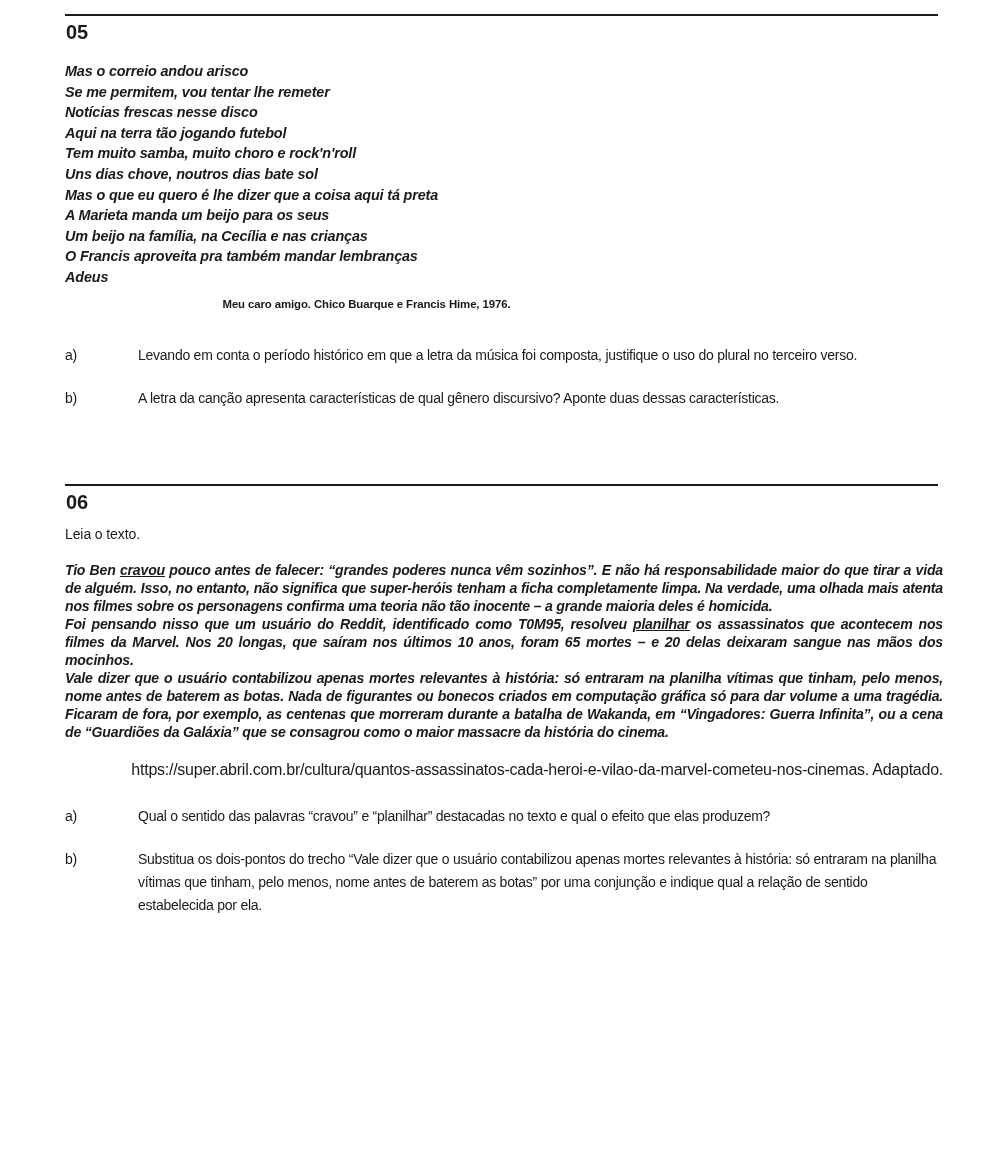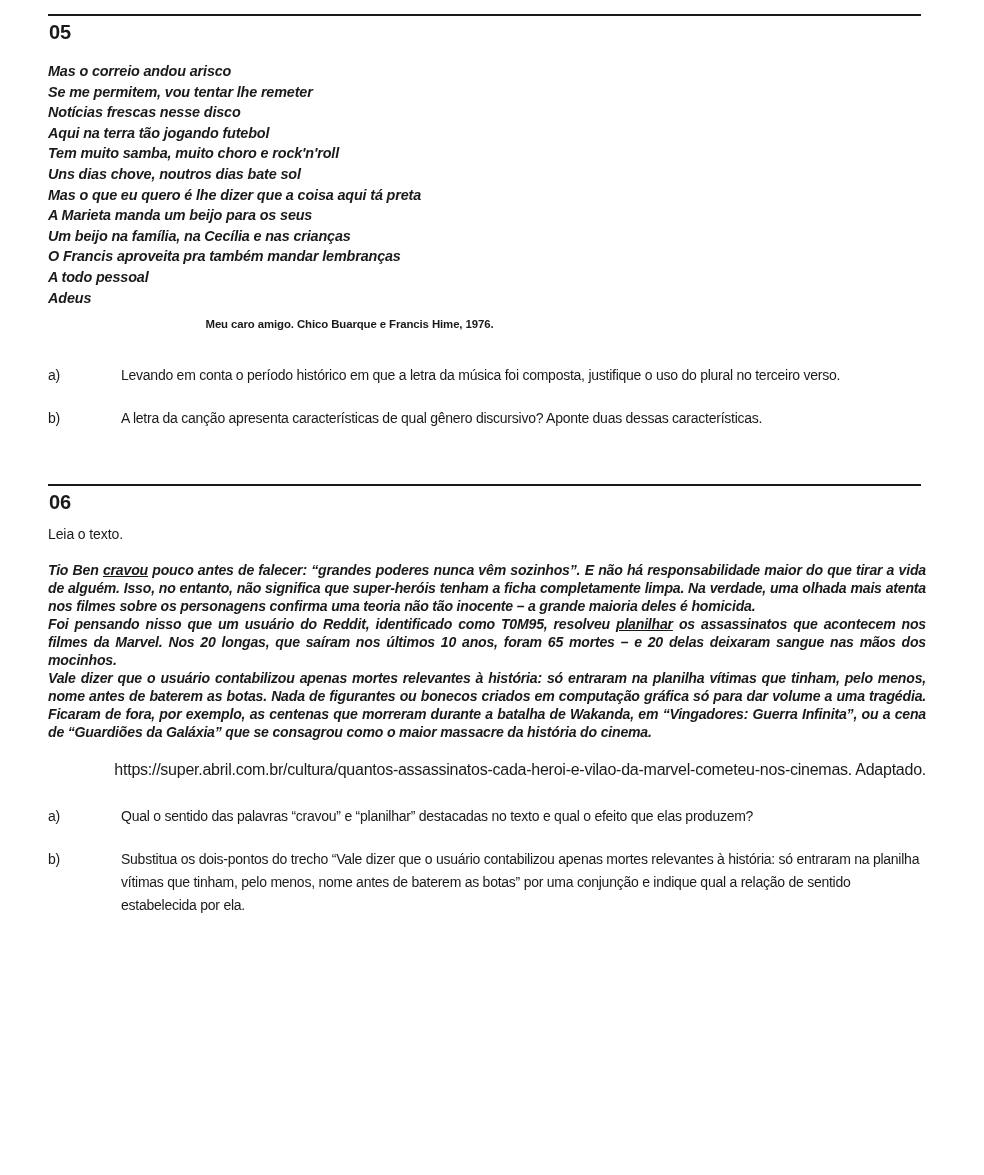--- a/index.html
+++ b/index.html
@@ -21,21 +21,21 @@
     left: 0;
     top: 0;
     width: 984px;
     height: 1175px;
     box-sizing: border-box;
   }
 
   
   .col {
     position: absolute;
-    left: 48px;
+    left: 65px;
     width: 878px;
   }
 
   
   .sec-rule {
     border: 0;
     border-top: 2.5px solid #1a1a1a;
     margin: 0;
     width: 873px;
   }
@@ -147,21 +147,20 @@
       <div class="line">Mas o correio andou arisco</div>
       <div class="line">Se me permitem, vou tentar lhe remeter</div>
       <div class="line">Notícias frescas nesse disco</div>
       <div class="line">Aqui na terra tão jogando futebol</div>
       <div class="line">Tem muito samba, muito choro e rock'n'roll</div>
       <div class="line">Uns dias chove, noutros dias bate sol</div>
       <div class="line">Mas o que eu quero é lhe dizer que a coisa aqui tá preta</div>
       <div class="line">A Marieta manda um beijo para os seus</div>
       <div class="line">Um beijo na família, na Cecília e nas crianças</div>
       <div class="line">O Francis aproveita pra também mandar lembranças</div>
-      <div class="line">A todo pessoal</div>
       <div class="line">Adeus</div>
     </div>
 
     <div class="credit"><span class="work">Meu caro amigo.</span><span> Chico Buarque e Francis Hime, 1976.</span></div>
 
     <div class="questions" style="margin-top:34px;">
       <div class="qitem">
         <span class="qmark">a)</span>
         <span class="qtext">Levando em conta o período histórico em que a letra da música foi composta, justifique o uso do plural no terceiro verso.</span>
       </div>

